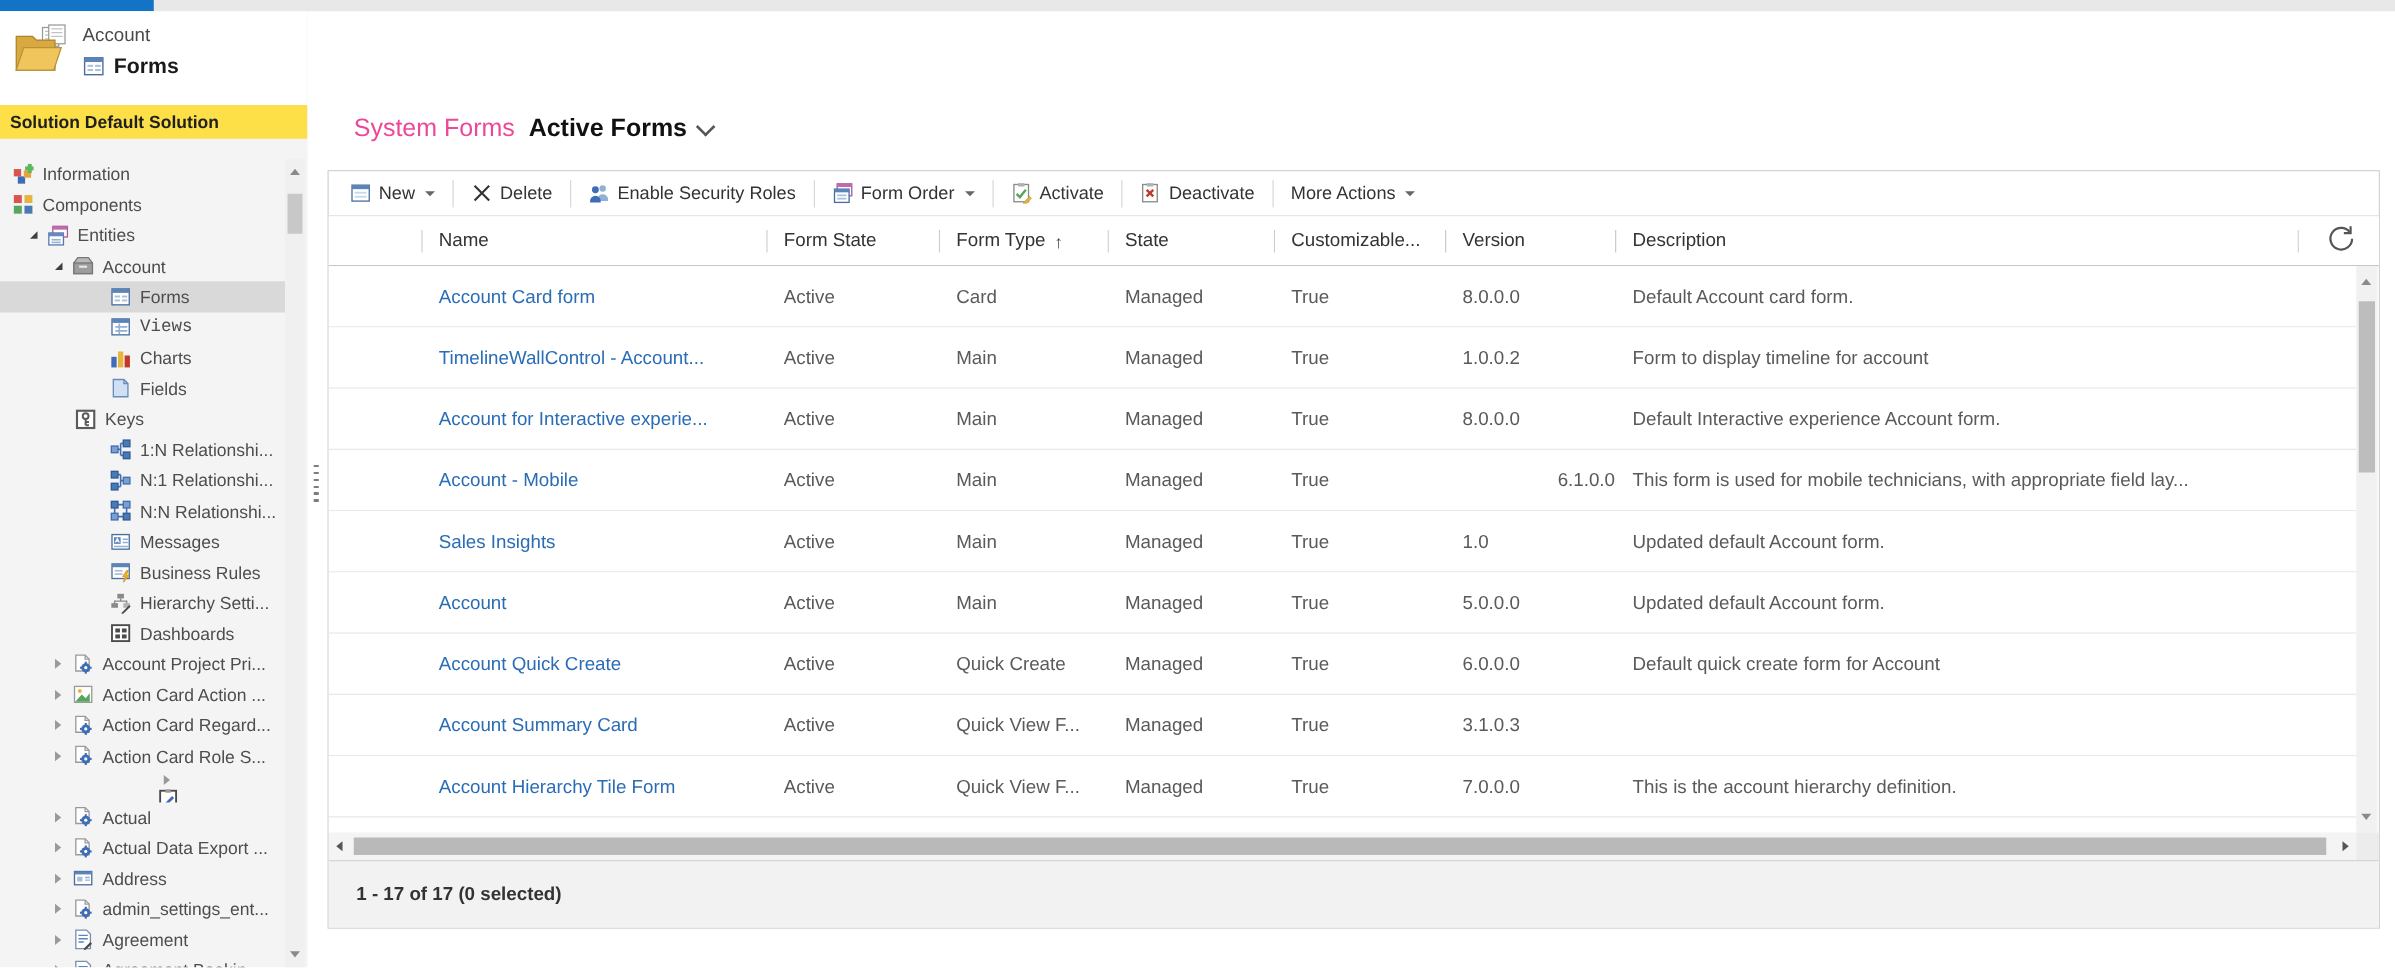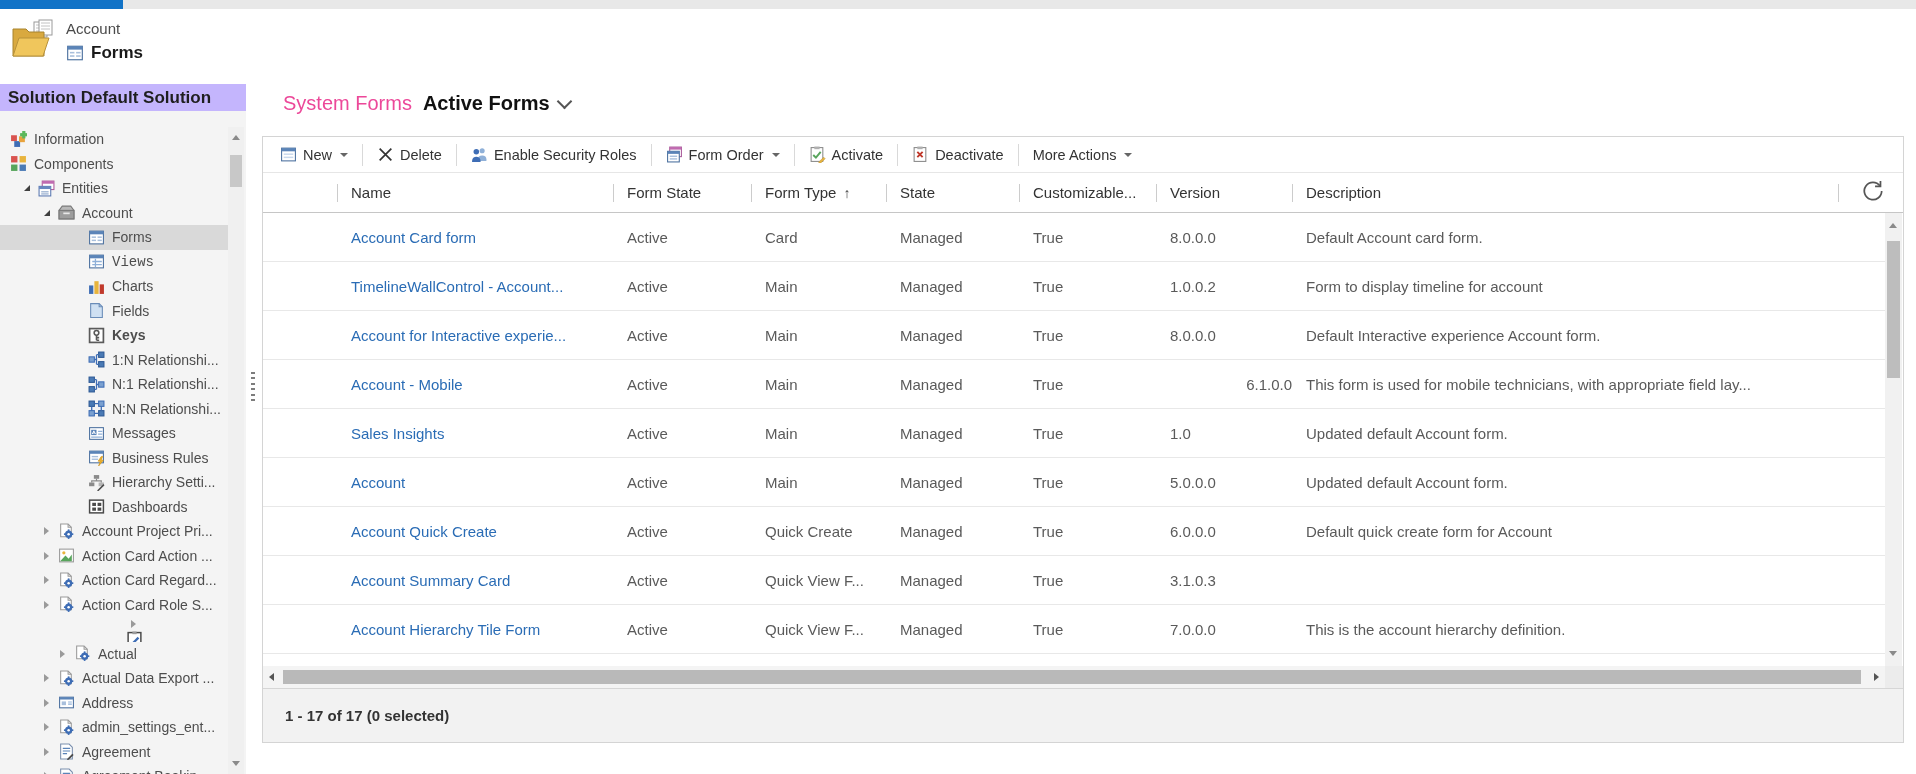--- a/index.html
+++ b/index.html
@@ -10,22 +10,22 @@
   #topbar-accent{position:absolute;left:0;top:0;width:123px;height:9px;background:#1273c7}
   
   #sidebar{position:absolute;left:0;top:9px;width:246px;height:765px;background:#f4f4f4;overflow:hidden}
   #sb-header{position:absolute;left:0;top:0;width:246px;height:75px;background:#fff}
   #folder-ic{position:absolute;left:10px;top:10px;width:48px;height:42px}
   #sb-entity{position:absolute;left:66px;top:11px;font-size:15px;color:#4a4a4a}
   #sb-titlerow{position:absolute;left:66px;top:34px;display:flex;align-items:center;gap:7px}
   #sb-title{font-size:17px;font-weight:bold;color:#1a1a1a}
   .ic18{width:18px;height:18px;display:inline-flex}
   .ic18 svg,#folder-ic svg{width:100%;height:100%}
-  #solution-bar{position:absolute;left:0;top:75px;width:246px;height:27px;background:#c4b5fd;
-       font-size:17px;font-weight:bold;color:#1f1f1f;line-height:27px;padding-left:8px;box-sizing:border-box}
+  #solution-bar{position:absolute;left:0;top:75px;width:246px;height:27px;background:#fde047;
+       font-size:14px;font-weight:bold;color:#1f1f1f;line-height:27px;padding-left:8px;box-sizing:border-box}
   #tree{position:absolute;left:0;top:118px;width:228px}
   .tree-item{display:flex;align-items:center;height:24.5px;box-sizing:border-box;font-size:14px;
        color:#4d4d4d;white-space:nowrap;overflow:hidden;cursor:pointer}
   .tree-item.selected{background:#d9d9d9}
   .expander{width:14px;flex:0 0 14px;display:flex;align-items:center}
   .exp-open{width:0;height:0;border-left:6px solid transparent;border-bottom:6px solid #3f3f3f}
   .exp-closed{width:0;height:0;border-top:4px solid transparent;border-bottom:4px solid transparent;border-left:5px solid #9a9a9a}
   .tree-icon{width:17px;height:17px;flex:0 0 17px;margin-right:7px;display:inline-flex}
   .tree-icon svg{width:100%;height:100%}
   
@@ -216,21 +216,21 @@
       </div>
       <div class="tree-item" style="padding-left: 88px;">
         <span class="tree-icon">
           <svg viewBox="0 0 16 16">
             <path d="M2.5 1.5h8l3 3v10h-11Z" fill="#cfe0f2" stroke="#6a8cb8"></path>
             <path d="M10.5 1.5v3h3" fill="none" stroke="#6a8cb8"></path>
           </svg>
         </span>
         <span class="tree-label">Fields</span>
       </div>
-      <div class="tree-item" style="padding-left: 88px; font-weight: bold;">
+      <div class="tree-item" style="padding-left: 60px;">
         <span class="tree-icon">
           <svg viewBox="0 0 16 16">
             <rect x="1.5" y="1.5" width="13" height="13" fill="#fff" stroke="#5a5a5a" stroke-width="1.6"></rect>
             <circle cx="8" cy="5.5" r="2.2" fill="none" stroke="#5a5a5a" stroke-width="1.5"></circle>
             <path d="M8 7.5v5M8 10h2.5M8 12.5h2.5" stroke="#5a5a5a" stroke-width="1.5" fill="none"></path>
           </svg>
         </span>
         <span class="tree-label">Keys</span>
       </div>
       <div class="tree-item" style="padding-left: 88px;">
@@ -393,21 +393,21 @@
         </span>
         <span class="tree-icon">
           <svg viewBox="0 0 16 16">
             <rect x="2" y="1.5" width="12" height="13" fill="#fff" stroke="#4a4a4a" stroke-width="1.4"></rect>
             <rect x="6" y="0.5" width="4" height="2.5" fill="#9a9a9a"></rect>
             <path d="M5 11.5 11 5.5l1.5 1.5L6.5 13l-2 .5Z" fill="#3e6db5"></path>
           </svg>
         </span>
         <span class="tree-label">Activity</span>
       </div>
-      <div class="tree-item" style="padding-left: 60px;">
+      <div class="tree-item" style="padding-left: 44px;">
         <span class="expander">
           <i class="exp-closed"></i>
         </span>
         <span class="tree-icon">
           <svg viewBox="0 0 16 16">
             <path d="M2.5 1h7l3 3v9h-10Z" fill="#fff" stroke="#9a9a9a"></path>
             <path d="M9.5 1v3h3" fill="none" stroke="#9a9a9a"></path>
             <circle cx="10" cy="10.5" r="3.4" fill="#3e6db5"></circle>
             <g fill="#3e6db5">
               <rect x="9.2" y="6" width="1.6" height="1.8"></rect>

